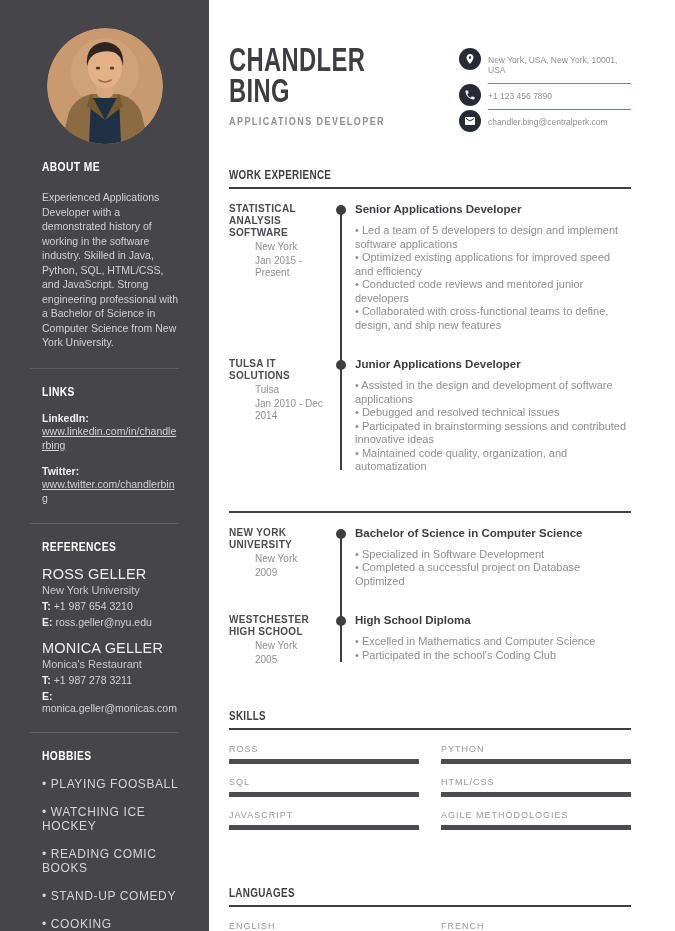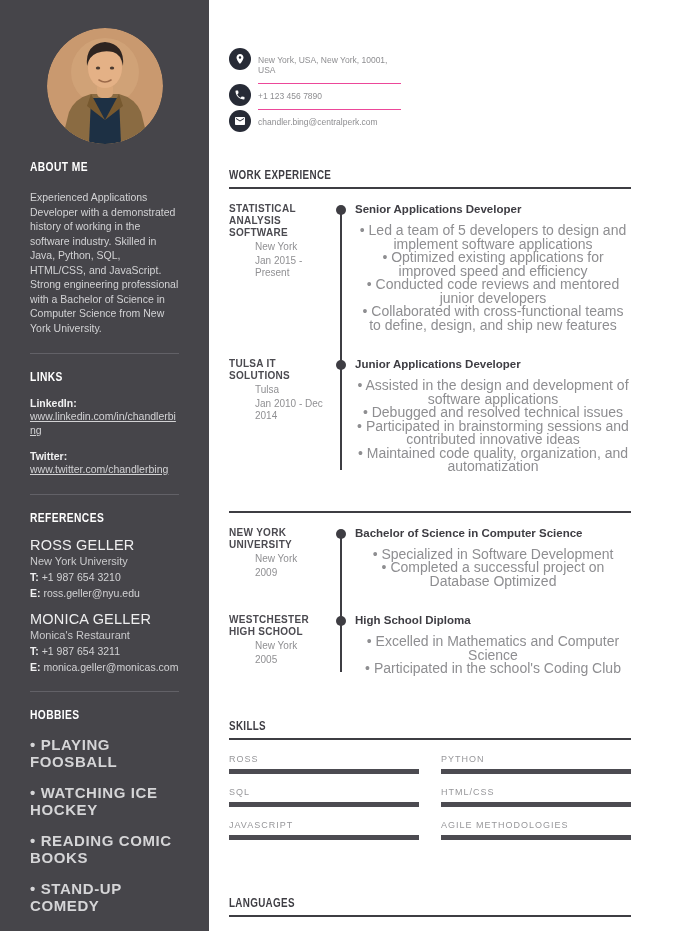--- a/index.html
+++ b/index.html
@@ -6,33 +6,33 @@
   html,body { background:#fff; }
   body { font-family:"Liberation Sans", sans-serif; }
   .page { position:relative; width:675px; height:931px; background:#ffffff; overflow:hidden; }
 
   
   .sidebar { position:absolute; left:0; top:0; width:209px; height:931px; background:#46454a; color:#d2d2d4; padding:28px 30px 20px 30px; }
   .photo-wrap { width:116px; height:116px; border-radius:50%; overflow:hidden; margin:0 auto; }
   .photo-wrap svg { display:block; }
   .sb-heading { color:#ffffff; font-size:12.5px; font-weight:bold; letter-spacing:.5px; white-space:nowrap; }
   .cond { display:inline-block; transform:scaleX(.82); transform-origin:0 50%; }
-  .sb-section { margin-top:16px; }
+  .sb-section { margin-top:16px;margin-left:12px; }
   .sb-divider { border:none; border-top:1px solid #626167; margin:18px 0 0 0; }
   .about-text { margin-top:16px; font-size:10.5px; line-height:14.5px; color:#d2d2d4; }
   .link-block { margin-top:13px; }
   .link-label { font-size:10.5px; font-weight:bold; color:#f0f0f1; }
   .link-url { font-size:10.5px; line-height:14px; color:#d2d2d4; text-decoration:underline; word-break:break-all; display:block; }
   .ref-block { margin-top:12px; }
   .ref-name { font-size:14.5px; color:#eeeeef; font-weight:normal; letter-spacing:.2px; }
   .ref-org { font-size:11px; color:#c9c9cb; margin-top:2px; }
   .ref-line { font-size:10.5px; margin-top:4px; color:#d2d2d4; }
   .ref-line .lbl { font-weight:bold; color:#f0f0f1; }
   .hobby-list { list-style:none; margin-top:6px; }
-  .hobby-list li { font-size:15px; letter-spacing:.6px; color:#d5d5d7; margin-top:14px;font-weight:bold; }
+  .hobby-list li { font-size:12px; letter-spacing:.6px; color:#d5d5d7; margin-top:14px; }
   .hobby-list li::before { content:"• "; }
 
   
   .main { position:absolute; left:209px; top:0; width:466px; height:931px; background:#ffffff; padding:44px 44px 0 20px; }
   .header-row { display:flex; justify-content:space-between; align-items:flex-start; }
   .name { font-size:33px; line-height:31px; font-weight:bold; color:#3e3d43; letter-spacing:.5px; white-space:nowrap; }
   .name .cond { transform:scaleX(.72); }
   .job-title { margin-top:10px; font-size:10px; font-weight:bold; color:#8f8f92; letter-spacing:1.6px; white-space:nowrap; }
   .job-title .cond { transform:scaleX(.9); }
   .contact { width:172px; margin-top:4px; }
@@ -50,21 +50,21 @@
   .entry { display:grid; grid-template-columns:100px 24px 1fr; }
   .entry + .entry { margin-top:26px; }
   .e-left { font-size:10px; }
   .e-company { font-weight:bold; color:#4b4a50; letter-spacing:.3px; line-height:12px; text-transform:uppercase; }
   .e-loc, .e-date { color:#909093; margin-top:2px; line-height:12px;padding-left:26px; }
   .e-dot-cell { position:relative; }
   .e-dot { position:absolute; left:7px; top:2px; width:10px; height:10px; border-radius:50%; background:#3e3d43; }
   .e-right { padding-left:2px; }
   .e-title { font-size:11.5px; font-weight:bold; color:#3e3d43; }
   .bullets { list-style:none; margin-top:9px; }
-  .bullets li { font-size:14px; line-height:13.5px; color:#8e8e91;text-align:center; }
+  .bullets li { font-size:11px; line-height:13.5px; color:#8e8e91; }
   .bullets li::before { content:"• "; }
 
   .bar-grid { display:grid; grid-template-columns:190px 190px; column-gap:22px; row-gap:13px; margin-top:14px; }
   .bar-item .bar-label { font-size:9px; letter-spacing:1px; color:#97979a; }
   .bar-track { margin-top:5px; height:5px; background:#e5e5e7; }
   .bar-fill { height:5px; background:#4c4b51; }
 
   .mt-work { margin-top:33px; }
   .mt-edu { margin-top:37px; }
   .mt-skills { margin-top:43px; }
@@ -133,21 +133,21 @@
       <div class="sb-heading"><span class="cond">REFERENCES</span></div>
       <div class="ref-block">
         <div class="ref-name">ROSS GELLER</div>
         <div class="ref-org">New York University</div>
         <div class="ref-line"><span class="lbl">T:</span> <span>+1 987 654 3210</span></div>
         <div class="ref-line"><span class="lbl">E:</span> <span>ross.geller@nyu.edu</span></div>
       </div>
       <div class="ref-block">
         <div class="ref-name">MONICA GELLER</div>
         <div class="ref-org">Monica's Restaurant</div>
-        <div class="ref-line"><span class="lbl">T:</span> <span>+1 987 654 3211</span></div>
+        <div class="ref-line"><span class="lbl">T:</span> <span>+1 987 278 3211</span></div>
         <div class="ref-line"><span class="lbl">E:</span> <span>monica.geller@monicas.com</span></div>
       </div>
     </div>
 
     <hr class="sb-divider">
 
     <div class="sb-section">
       <div class="sb-heading"><span class="cond">HOBBIES</span></div>
       <ul class="hobby-list">
 
@@ -156,20 +156,27 @@
           <li>READING COMIC BOOKS</li>
           <li>STAND-UP COMEDY</li>
           <li>COOKING</li>
         </ul>
     </div>
   </aside>
 
   <main class="main">
 
     <div class="header-row">
+      <div>
+        <div class="name">
+          <span class="cond">CHANDLER</span><br>
+          <span class="cond">BING</span>
+        </div>
+        <div class="job-title"><span class="cond">APPLICATIONS DEVELOPER</span></div>
+      </div>
 
       <div class="contact">
         <div class="contact-row">
           <span class="contact-icon">
             <svg viewBox="0 0 24 24">
                 <path d="M12 2C8.1 2 5 5.1 5 9c0 5.2 7 13 7 13s7-7.8 7-13c0-3.9-3.1-7-7-7zm0 9.5A2.5 2.5 0 1 1 12 6.5a2.5 2.5 0 0 1 0 5z"></path>
               </svg>
           </span>
           <span class="contact-text">New York, USA, New York, 10001, USA</span>
         </div>

